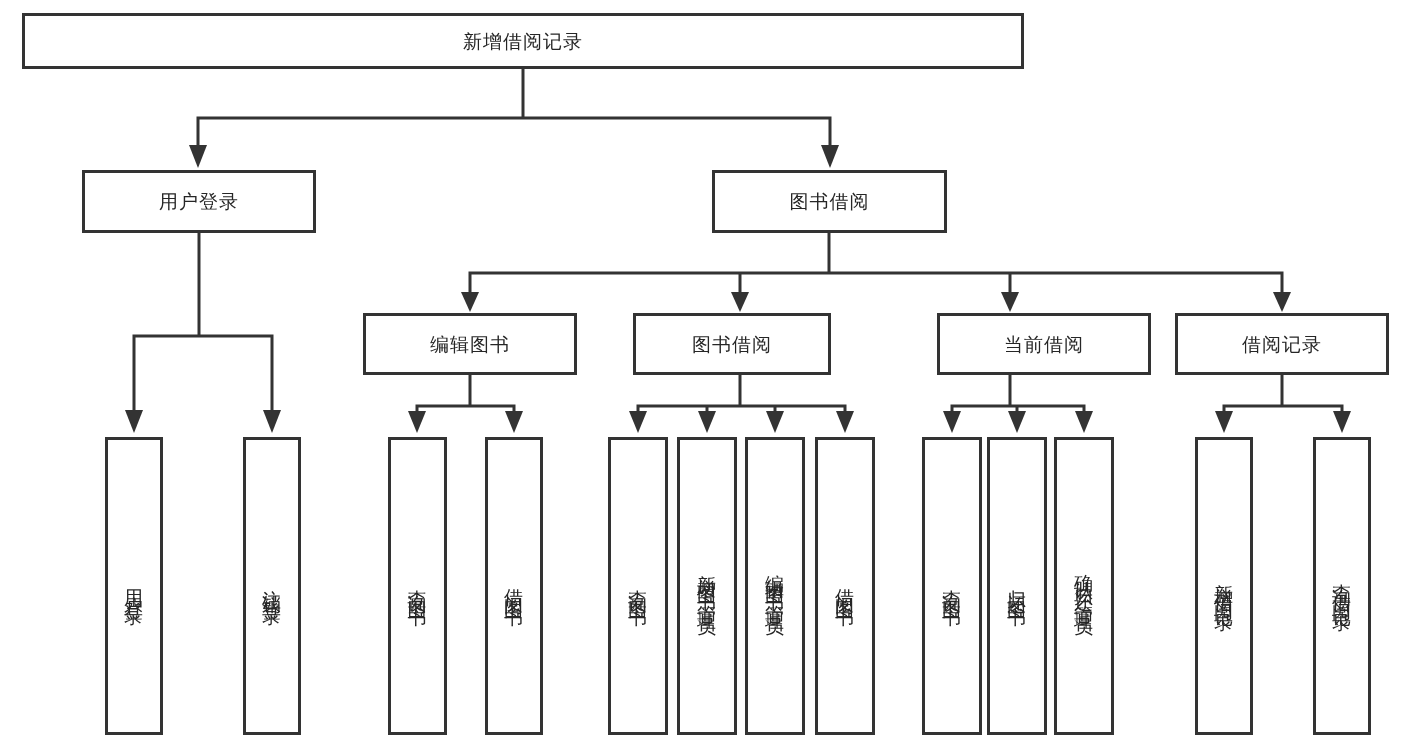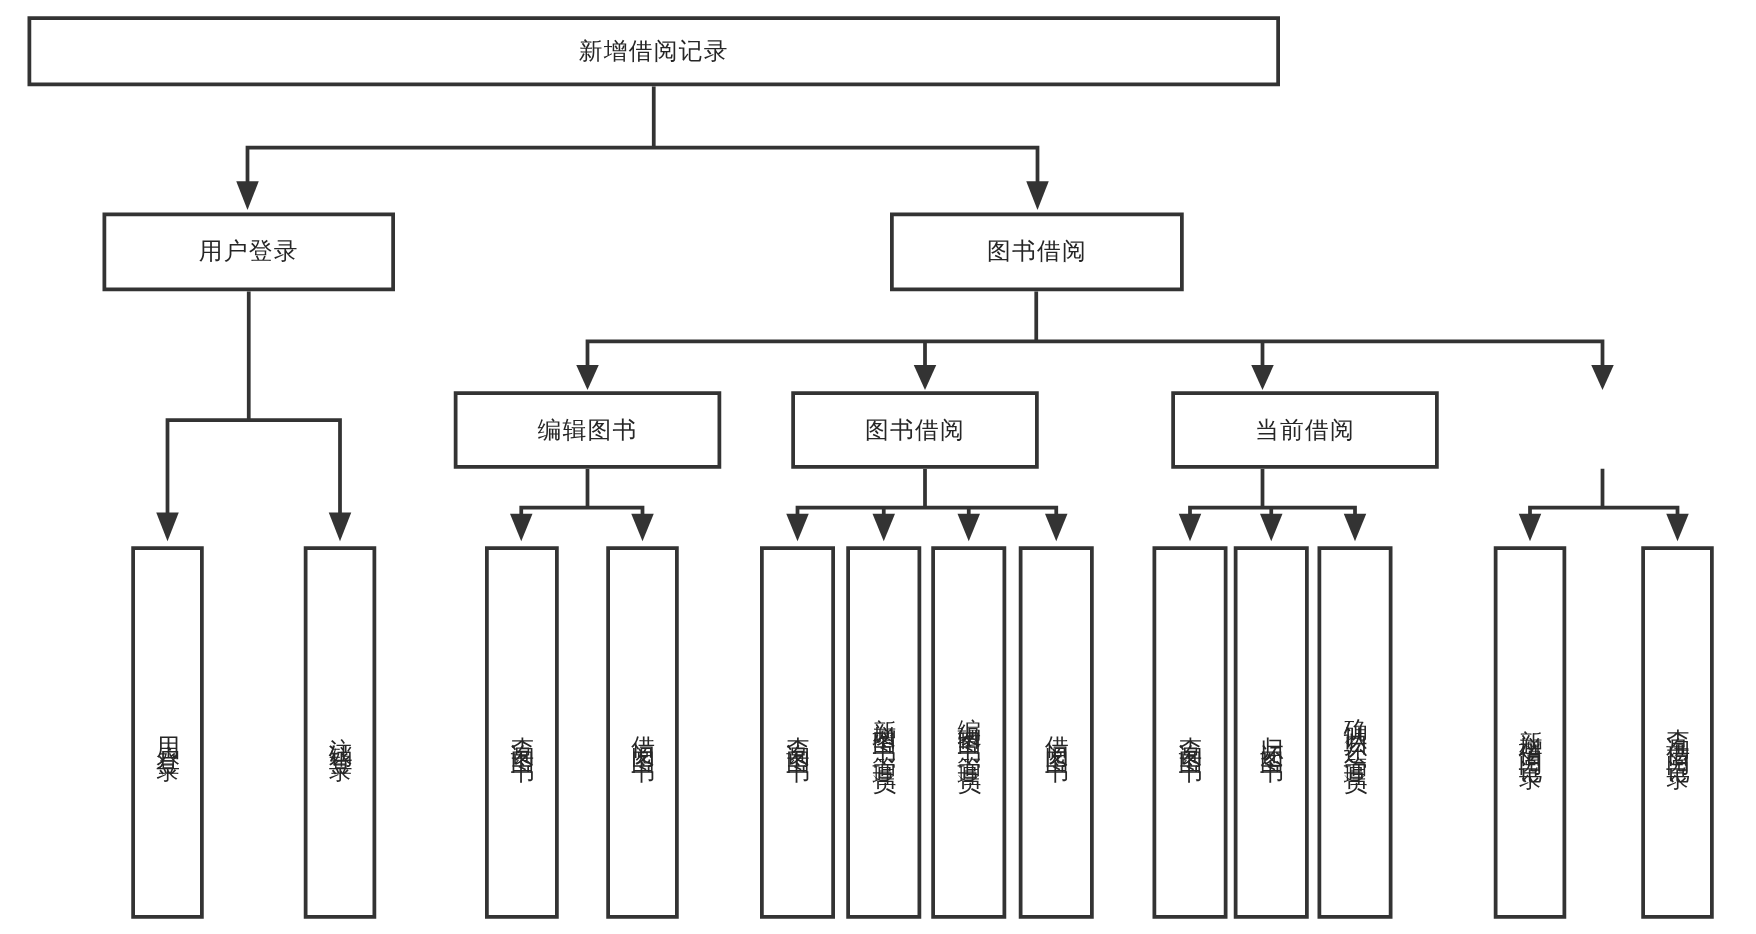--- a/index.html
+++ b/index.html
@@ -132,20 +132,21 @@
   </svg>
 
   <div class="node hbox" style="left:22px; top:13px; width:1002px; height:56px;">新增借阅记录</div>
 
   <div class="node hbox" style="left:82px; top:170px; width:234px; height:63px;">用户登录</div>
   <div class="node hbox" style="left:712px; top:170px; width:235px; height:63px;">图书借阅</div>
 
   <div class="node hbox" style="left:363px; top:313px; width:214px; height:62px;">编辑图书</div>
   <div class="node hbox" style="left:633px; top:313px; width:198px; height:62px;">图书借阅</div>
   <div class="node hbox" style="left:903px; top:313px; width:214px; height:62px;margin-left:34px;">当前借阅</div>
+  <div class="node hbox" style="left:1175px; top:313px; width:214px; height:62px;">借阅记录</div>
 
   <div class="node vbox" style="left:105px; width:58px;">用户登录</div>
   <div class="node vbox" style="left:243px; width:58px;">注销登录</div>
 
   <div class="node vbox" style="left:388px; width:59px;">查询图书</div>
   <div class="node vbox" style="left:485px; width:58px;">借阅图书</div>
 
   <div class="node vbox" style="left:608px; width:60px;">查询图书</div>
   <div class="node vbox" style="left:677px; width:60px;">新增图书（管理员）</div>
   <div class="node vbox" style="left:745px; width:60px;">编辑图书（管理员）</div>

